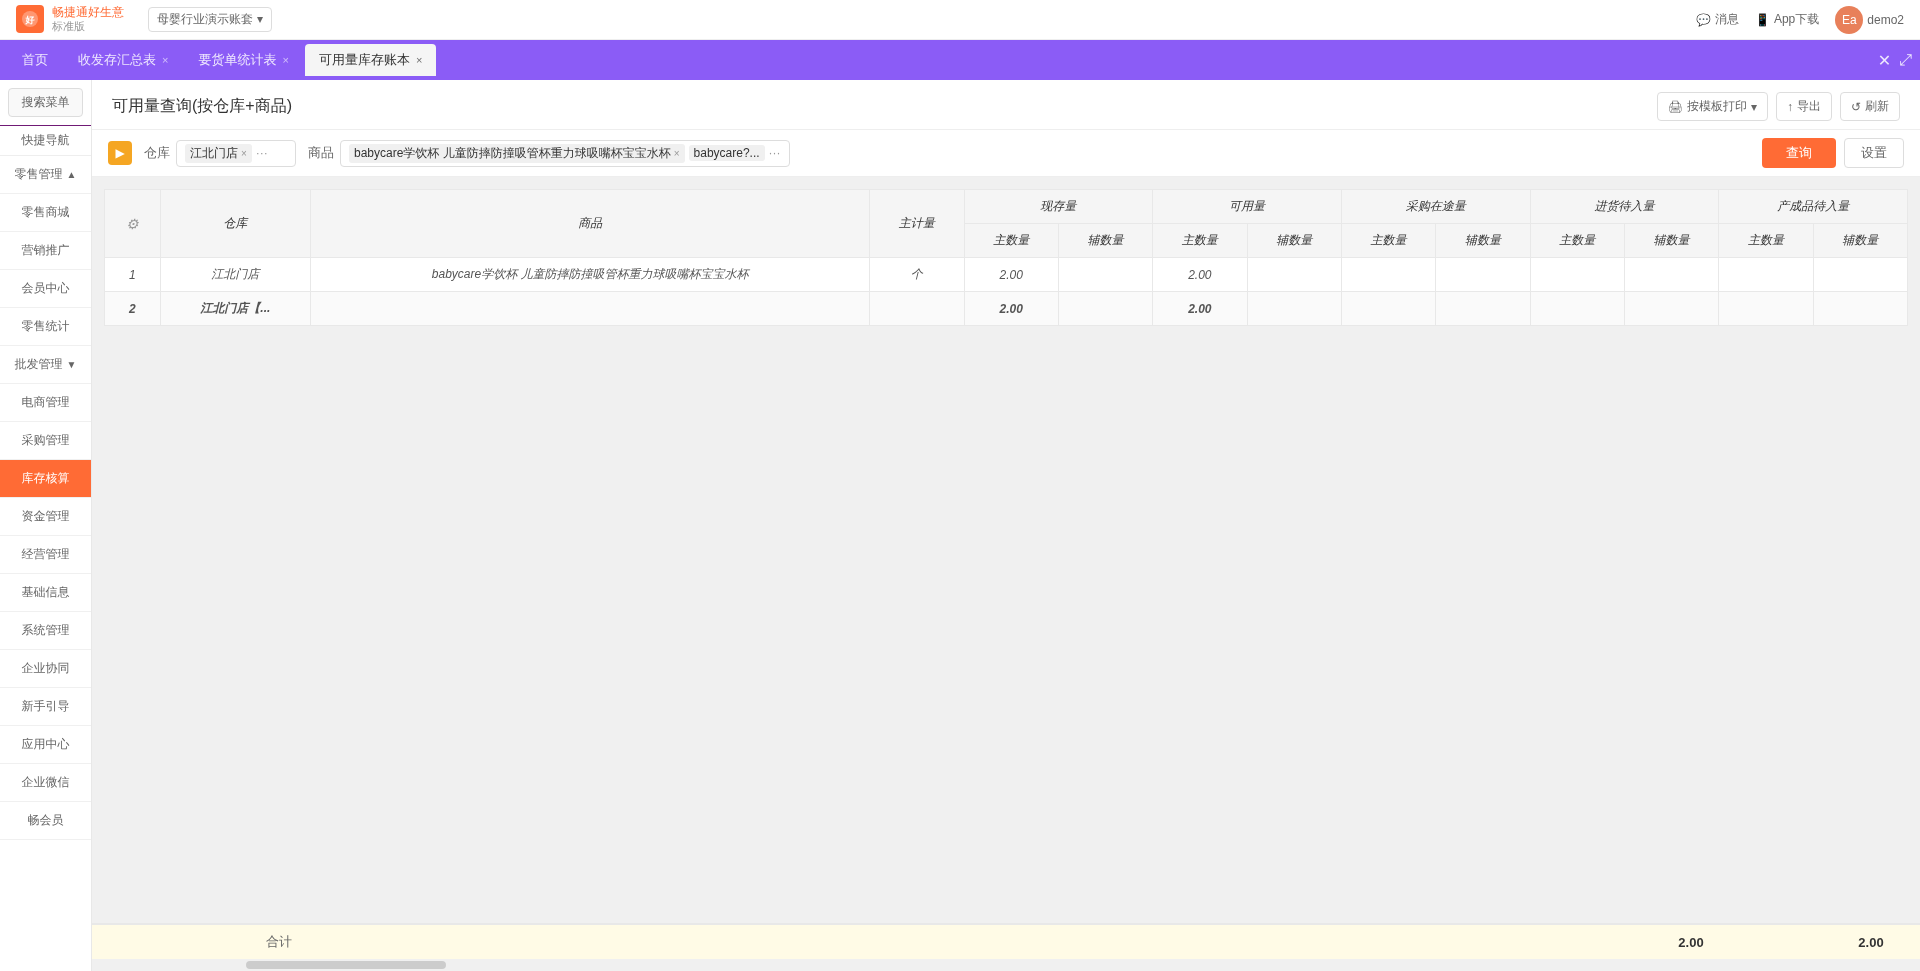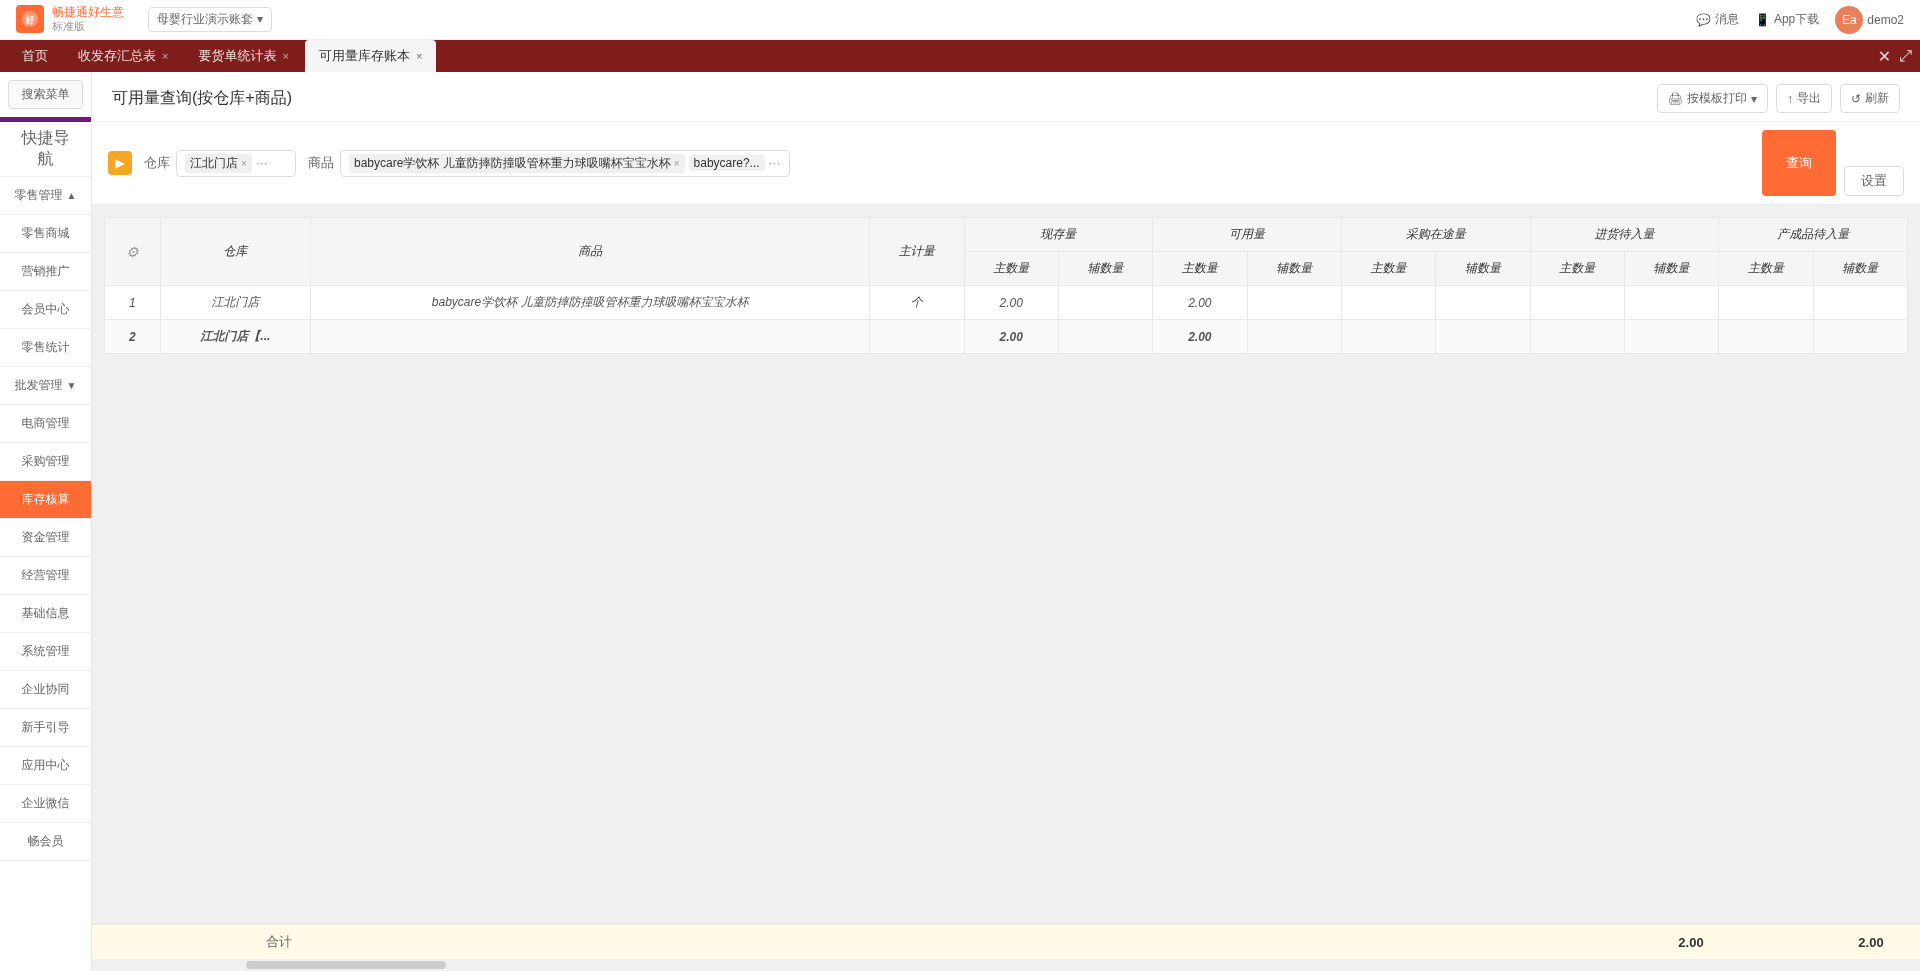--- a/index.html
+++ b/index.html
@@ -20,22 +20,22 @@
     .logo-icon { width: 28px; height: 28px; background: #ff6b35; border-radius: 4px; display: flex; align-items: center; justify-content: center; color: #fff; font-size: 10px; font-weight: bold; }
     .brand-text { font-size: 12px; color: #ff6b35; line-height: 1.2; }
     .brand-sub { font-size: 11px; color: #999; }
     .industry-selector { display: flex; align-items: center; gap: 4px; border: 1px solid #ddd; border-radius: 4px; padding: 3px 8px; font-size: 12px; color: #666; cursor: pointer; margin-left: 16px; }
     .top-header-right { display: flex; align-items: center; gap: 16px; }
     .header-action { display: flex; align-items: center; gap: 4px; font-size: 12px; color: #666; cursor: pointer; }
     .avatar { width: 28px; height: 28px; border-radius: 50%; background: #e8805a; display: flex; align-items: center; justify-content: center; color: #fff; font-size: 12px; }
 
     
     .tab-bar {
-      height: 32px;
-      background: #7f1d1d;
+      height: 40px;
+      background: #8b5cf6;
       display: flex;
       align-items: center;
       padding: 0 8px;
       gap: 2px;
       flex-shrink: 0;
     }
     .tab-item {
       height: 32px;
       padding: 0 14px;
       display: flex;
@@ -62,23 +62,23 @@
     
     .sidebar {
       width: 92px;
       background: #fff;
       border-right: 1px solid #e8e8e8;
       display: flex;
       flex-direction: column;
       flex-shrink: 0;
       overflow-y: auto;
     }
-    .sidebar-search { padding: 8px; border-bottom: 5px solid #701a75; }
+    .sidebar-search { padding: 8px; border-bottom: 1px solid #701a75; }
     .sidebar-search-btn { width: 100%; padding: 5px; border: 1px solid #ddd; border-radius: 4px; background: #f9f9f9; font-size: 12px; color: #666; cursor: pointer; text-align: center; }
-    .sidebar-nav-btn { padding: 6px 20px; text-align: center; font-size: 16px; color: #666; cursor: pointer; border-bottom: 1px solid #eee; }
+    .sidebar-nav-btn { padding: 6px 20px; text-align: center; font-size: 12px; color: #666; cursor: pointer; border-bottom: 1px solid #eee; }
     .sidebar-item {
       padding: 10px 4px;
       text-align: center;
       font-size: 12px;
       color: #666;
       cursor: pointer;
       border-bottom: 1px solid #f0f0f0;
       display: flex;
       flex-direction: column;
       align-items: center;
@@ -144,21 +144,21 @@
     }
     .filter-tag-close { cursor: pointer; color: #999; font-size: 10px; }
     .filter-dots { color: #999; cursor: pointer; }
     .filter-actions { margin-left: auto; display: flex; gap: 8px; }
     .btn-query {
       padding: 5px 24px; background: #ff6b35; border: none;
       border-radius: 4px; color: #fff; font-size: 13px; cursor: pointer;
     }
     .btn-settings {
       padding: 5px 16px; background: #fff; border: 1px solid #ddd;
-      border-radius: 4px; color: #666; font-size: 13px; cursor: pointer; margin-top: 36px;
+      border-radius: 4px; color: #666; font-size: 13px; cursor: pointer;
     }
 
     
     .table-area { flex: 1; overflow: auto; padding: 12px; }
     .data-table { width: 100%; border-collapse: collapse; background: #fff; border: 1px solid #e0e0e0; }
     .data-table th, .data-table td {
       border: 1px solid #e8e8e8;
       padding: 8px 10px;
       font-size: 12px;
       text-align: center;

